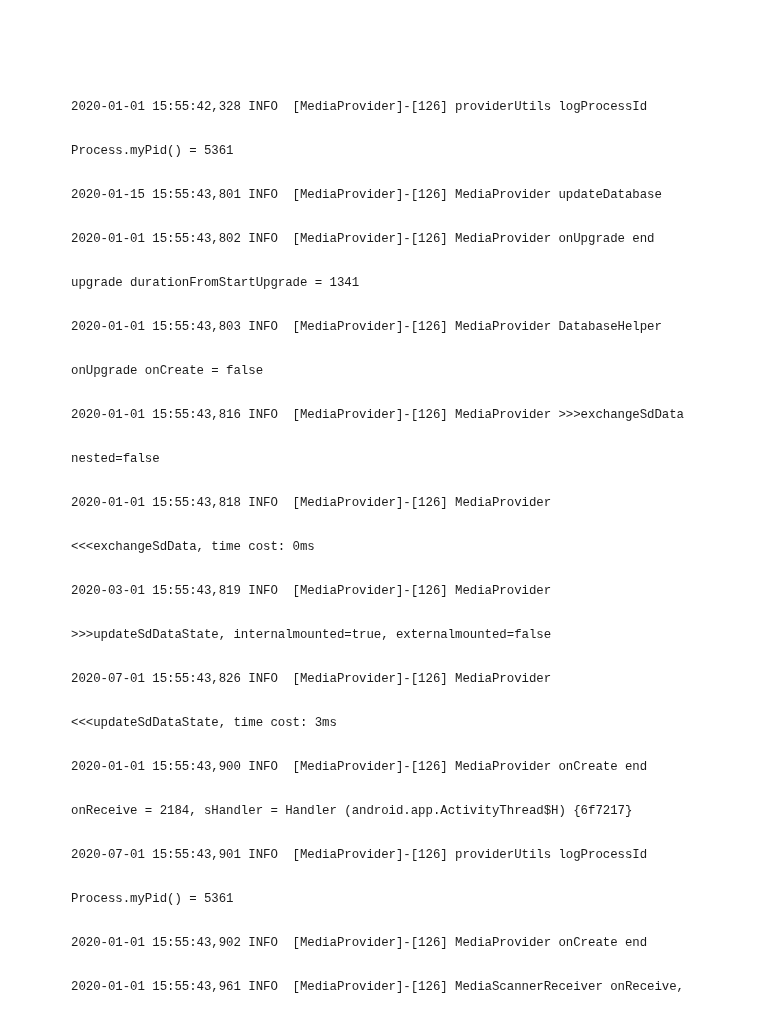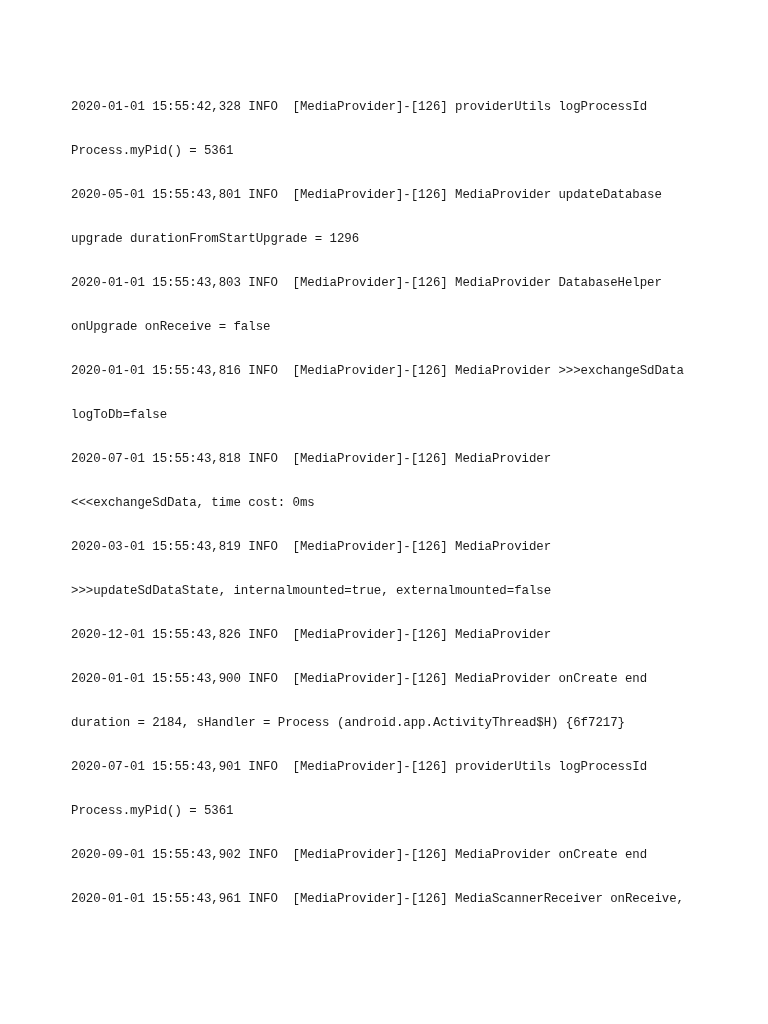--- a/index.html
+++ b/index.html
@@ -38,36 +38,38 @@
       height: 14.66px;
     }
   </style>
 </head>
 <body>
 
 <div class="page">
   <div class="log">
     <span class="log-line">2020-01-01 15:55:42,328 INFO  [MediaProvider]-[126] providerUtils logProcessId</span>
     <span class="log-line">Process.myPid() = 5361</span>
-    <span class="log-line">2020-05-01 15:55:43,801 INFO  [MediaProvider]-[126] MediaProvider updateDatabase</span>
-    <span class="log-line">upgrade durationFromStartUpgrade = 1296</span>
+    <span class="log-line">2020-01-15 15:55:43,801 INFO  [MediaProvider]-[126] MediaProvider updateDatabase</span>
+    <span class="log-line">2020-01-01 15:55:43,802 INFO  [MediaProvider]-[126] MediaProvider onUpgrade end</span>
+    <span class="log-line">upgrade durationFromStartUpgrade = 1341</span>
     <span class="log-line">2020-01-01 15:55:43,803 INFO  [MediaProvider]-[126] MediaProvider DatabaseHelper</span>
-    <span class="log-line">onUpgrade onReceive = false</span>
+    <span class="log-line">onUpgrade onCreate = false</span>
     <span class="log-line">2020-01-01 15:55:43,816 INFO  [MediaProvider]-[126] MediaProvider &gt;&gt;&gt;exchangeSdData</span>
-    <span class="log-line">logToDb=false</span>
-    <span class="log-line">2020-07-01 15:55:43,818 INFO  [MediaProvider]-[126] MediaProvider</span>
+    <span class="log-line">nested=false</span>
+    <span class="log-line">2020-01-01 15:55:43,818 INFO  [MediaProvider]-[126] MediaProvider</span>
     <span class="log-line">&lt;&lt;&lt;exchangeSdData, time cost: 0ms</span>
     <span class="log-line">2020-03-01 15:55:43,819 INFO  [MediaProvider]-[126] MediaProvider</span>
     <span class="log-line">&gt;&gt;&gt;updateSdDataState, internalmounted=true, externalmounted=false</span>
-    <span class="log-line">2020-12-01 15:55:43,826 INFO  [MediaProvider]-[126] MediaProvider</span>
+    <span class="log-line">2020-07-01 15:55:43,826 INFO  [MediaProvider]-[126] MediaProvider</span>
+    <span class="log-line">&lt;&lt;&lt;updateSdDataState, time cost: 3ms</span>
     <span class="log-line">2020-01-01 15:55:43,900 INFO  [MediaProvider]-[126] MediaProvider onCreate end</span>
-    <span class="log-line">duration = 2184, sHandler = Process (android.app.ActivityThread$H) {6f7217}</span>
+    <span class="log-line">onReceive = 2184, sHandler = Handler (android.app.ActivityThread$H) {6f7217}</span>
     <span class="log-line">2020-07-01 15:55:43,901 INFO  [MediaProvider]-[126] providerUtils logProcessId</span>
     <span class="log-line">Process.myPid() = 5361</span>
-    <span class="log-line">2020-09-01 15:55:43,902 INFO  [MediaProvider]-[126] MediaProvider onCreate end</span>
+    <span class="log-line">2020-01-01 15:55:43,902 INFO  [MediaProvider]-[126] MediaProvider onCreate end</span>
     <span class="log-line">2020-01-01 15:55:43,961 INFO  [MediaProvider]-[126] MediaScannerReceiver onReceive,</span>
     
     
     
     
     
     
     
     
     

